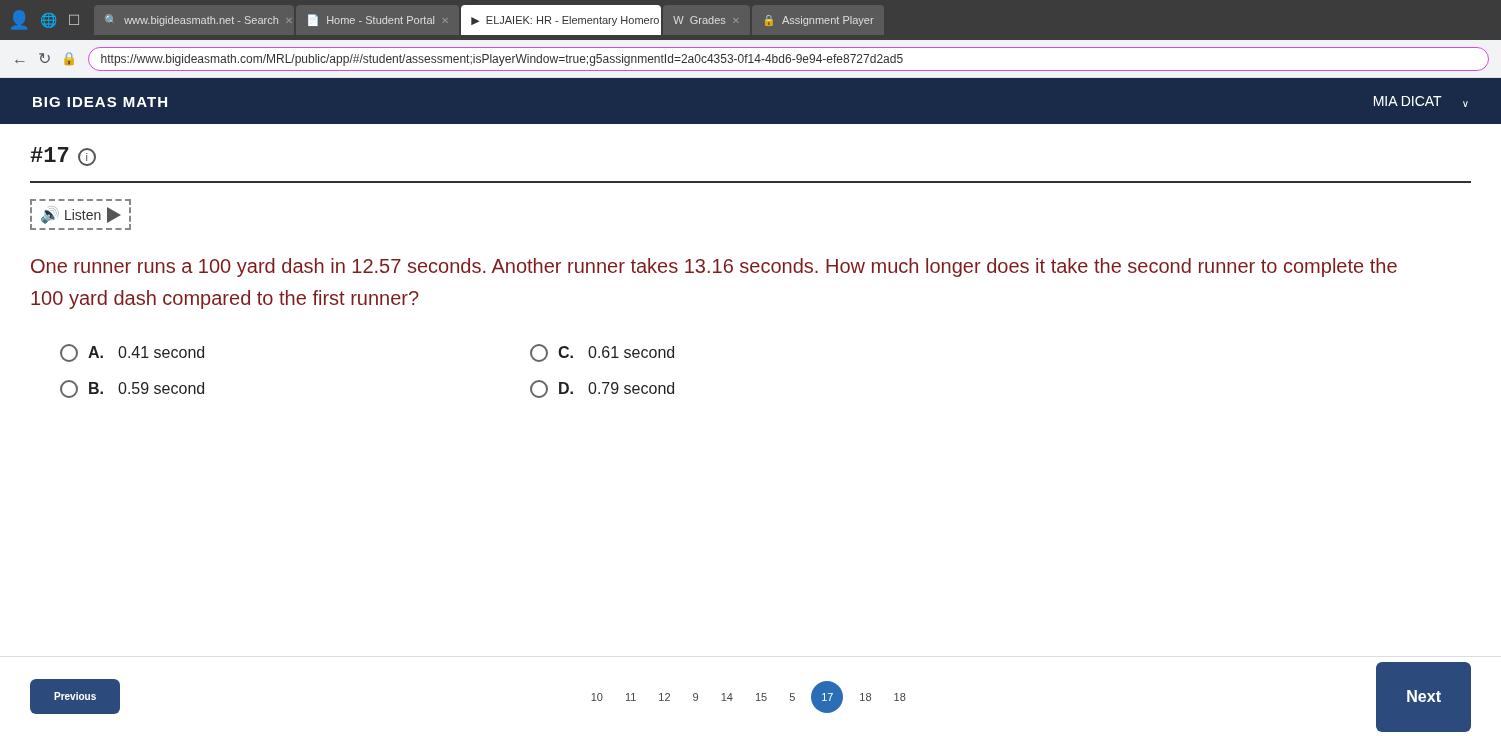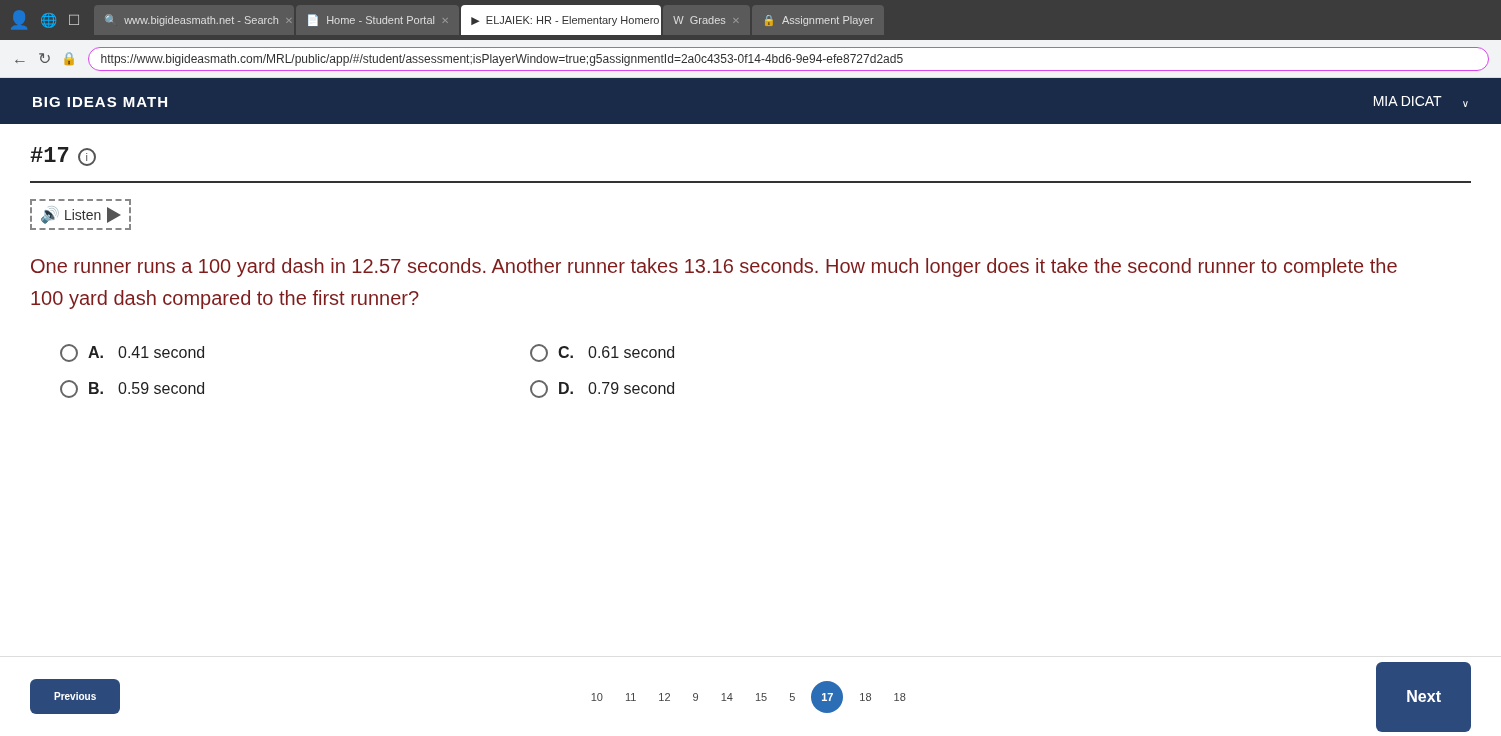--- a/index.html
+++ b/index.html
@@ -253,21 +253,21 @@
     }
     .page-num.active {
       background: #2c6eb5;
       color: #fff;
       border-radius: 50%;
       width: 32px;
       height: 32px;
       display: flex;
       align-items: center;
       justify-content: center;
-      font-weight: bold;
+      font-weight: normal;
     }
     .next-btn {
       background: #2c4a7c;
       color: #fff;
       border: none;
       border-radius: 6px;
       padding: 26px 30px;
       font-size: 16px;
       font-weight: bold;
       cursor: pointer;

